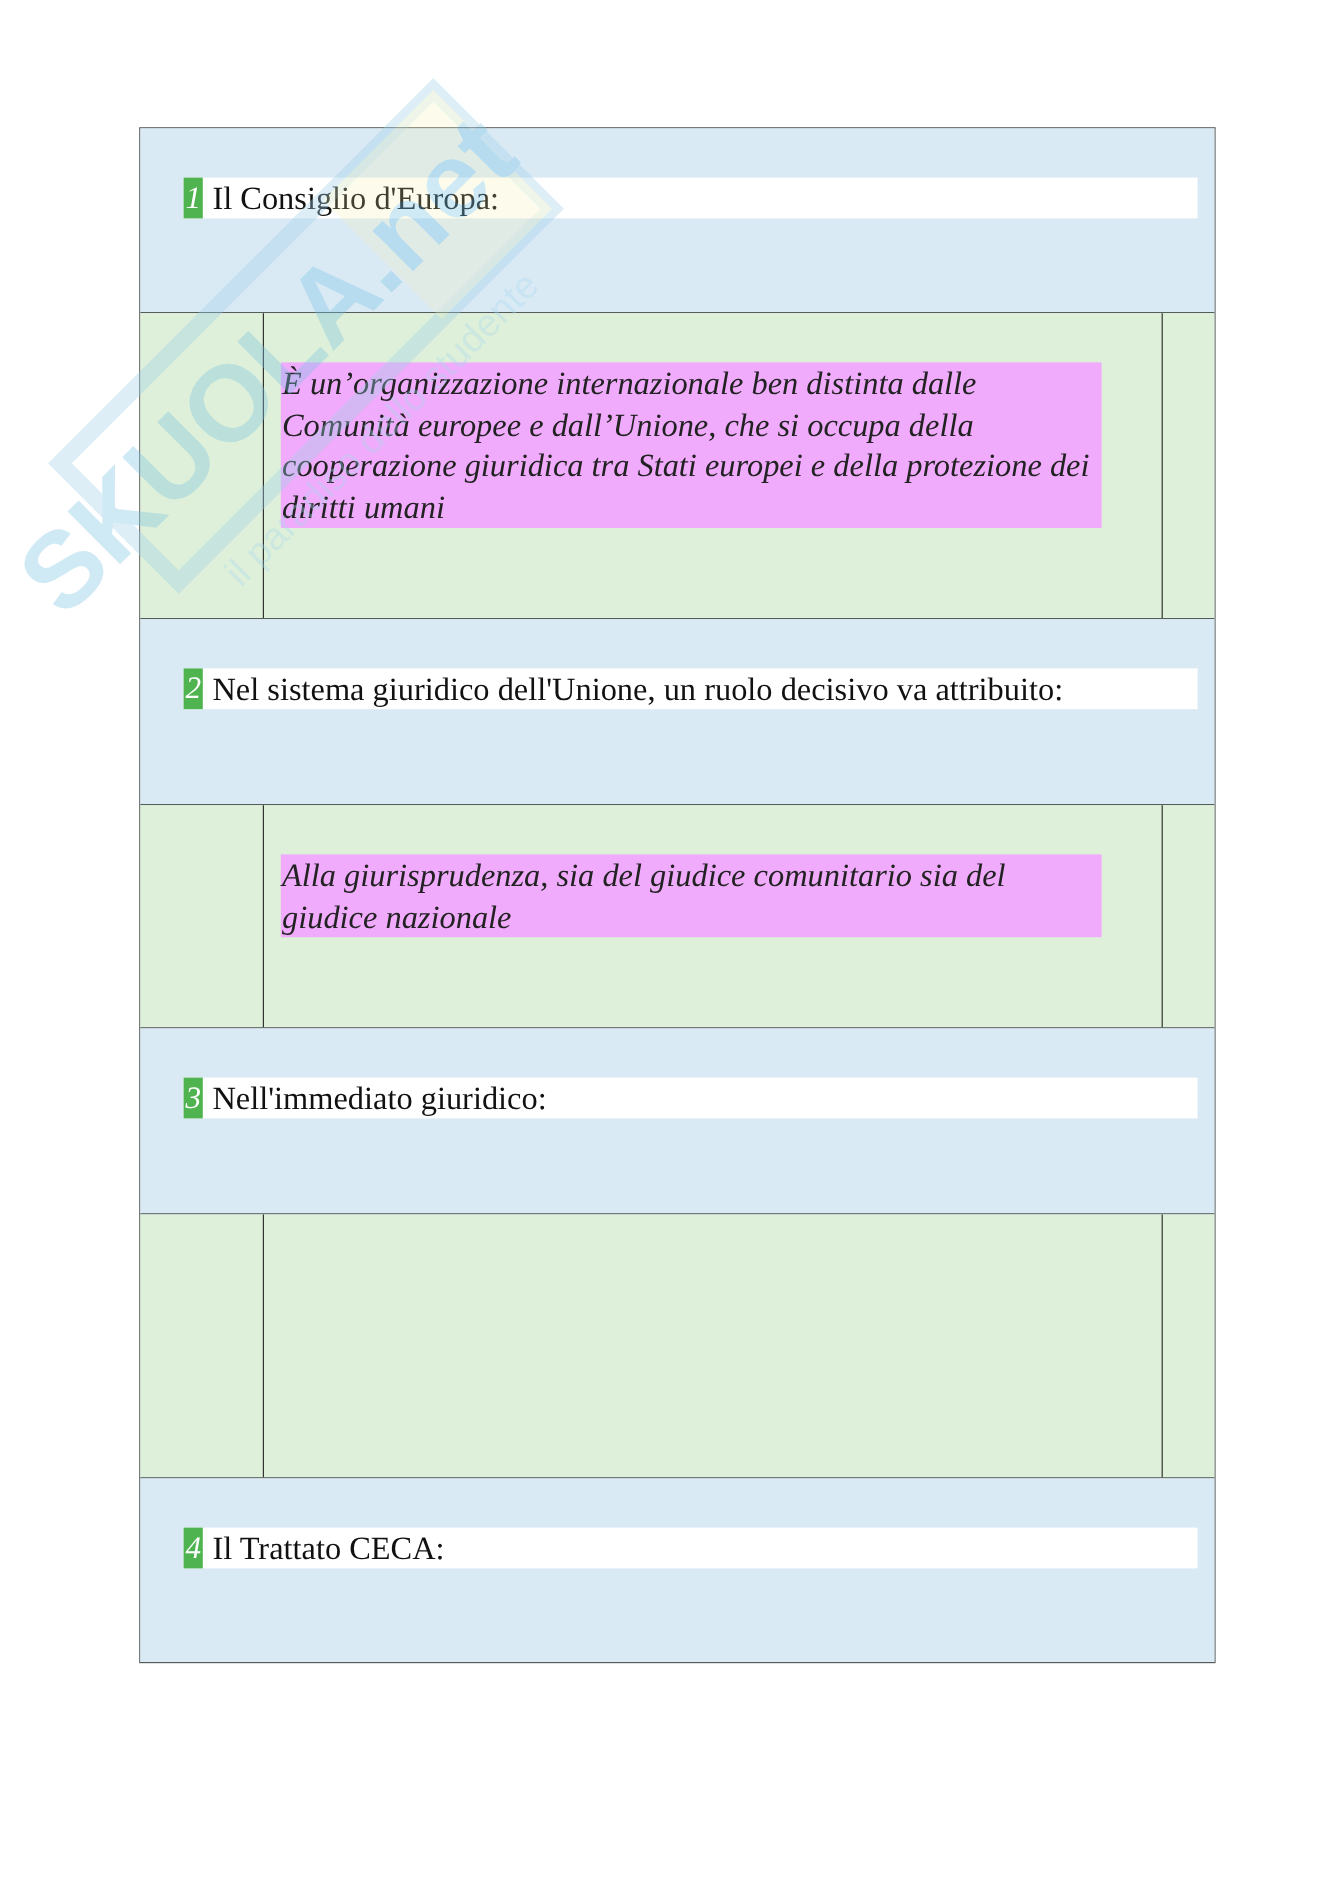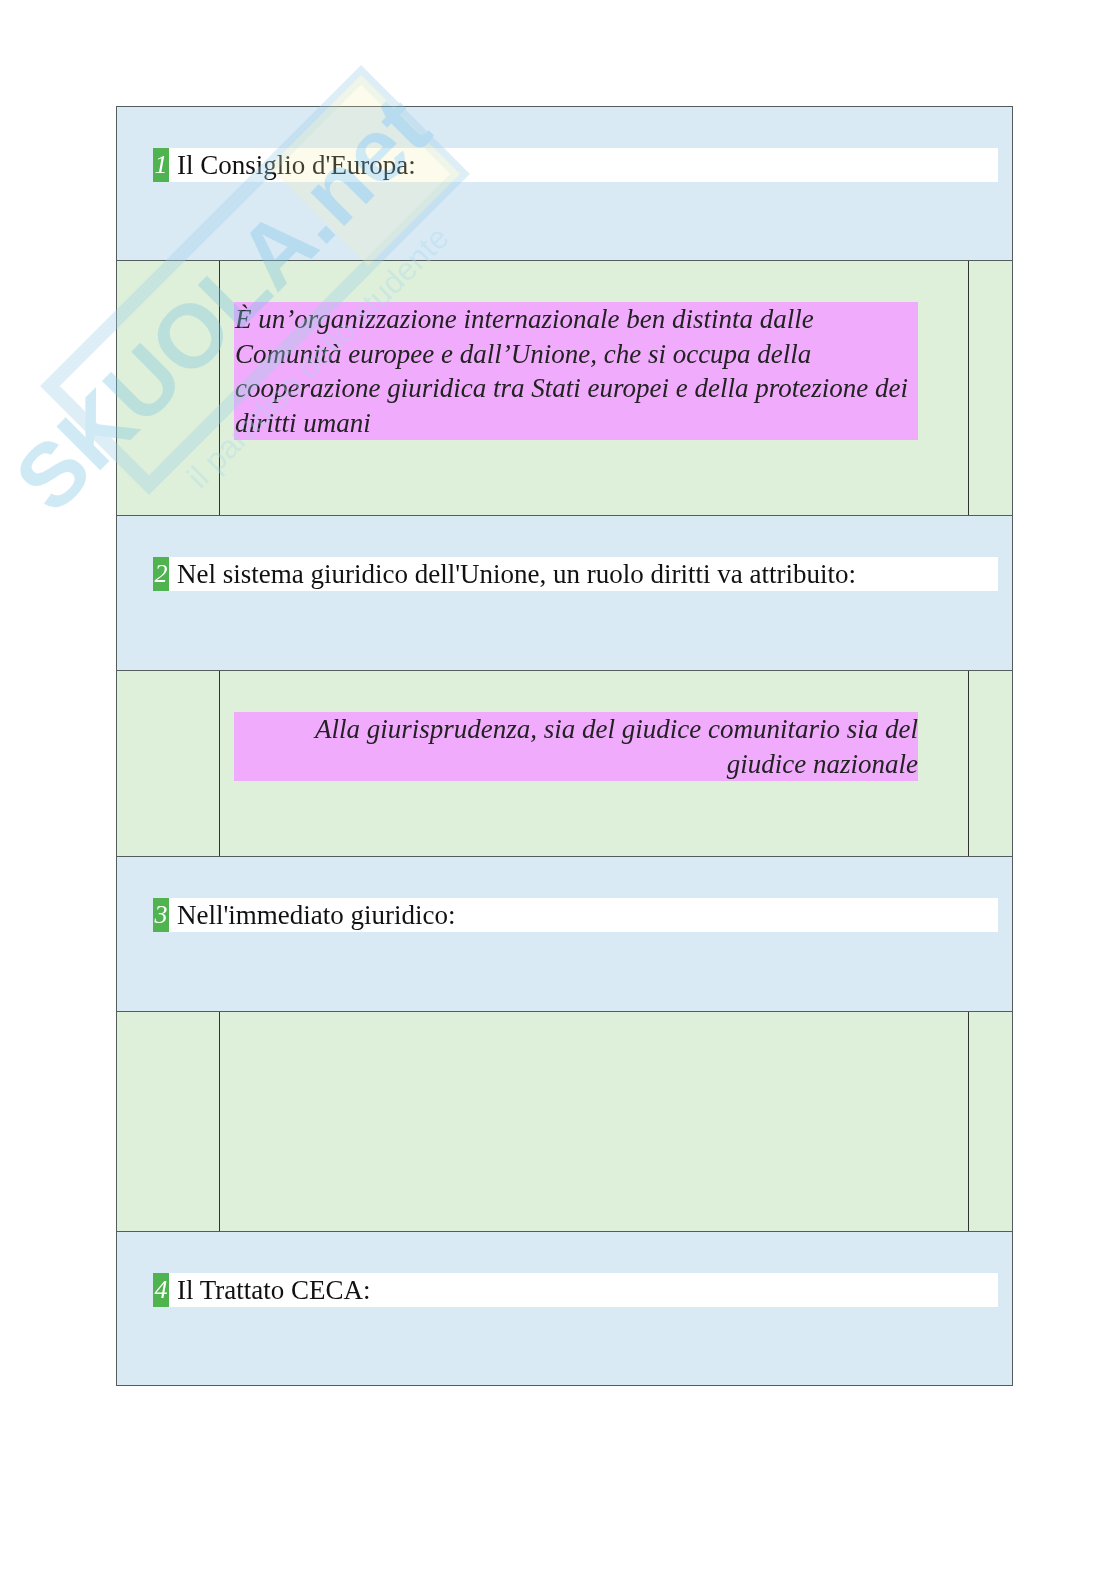--- a/index.html
+++ b/index.html
@@ -122,28 +122,28 @@
 
     <div class="answer-row" style="height:255px;">
       <div class="answer-left"></div>
       <div class="answer-right"></div>
       <div class="answer-box" style="top:41px;">È un’organizzazione internazionale ben distinta dalle Comunità europee e dall’Unione, che si occupa della cooperazione giuridica tra Stati europei e della protezione dei diritti umani</div>
     </div>
 
     <div class="question-row" style="height:155px;">
       <div class="question-bar" style="top:41px;">
         <span class="q-num">2</span>
-        <span class="q-text">Nel sistema giuridico dell'Unione, un ruolo diritti va attribuito:</span>
+        <span class="q-text">Nel sistema giuridico dell'Unione, un ruolo decisivo va attribuito:</span>
       </div>
     </div>
 
     <div class="answer-row" style="height:186px;">
       <div class="answer-left"></div>
       <div class="answer-right"></div>
-      <div class="answer-box" style="top:41px;text-align:right;">Alla giurisprudenza, sia del giudice comunitario sia del giudice nazionale</div>
+      <div class="answer-box" style="top:41px;">Alla giurisprudenza, sia del giudice comunitario sia del giudice nazionale</div>
     </div>
 
     <div class="question-row" style="height:155px;">
       <div class="question-bar" style="top:41px;">
         <span class="q-num">3</span>
         <span class="q-text">Nell'immediato giuridico:</span>
       </div>
     </div>
 
     <div class="answer-row" style="height:220px;">

